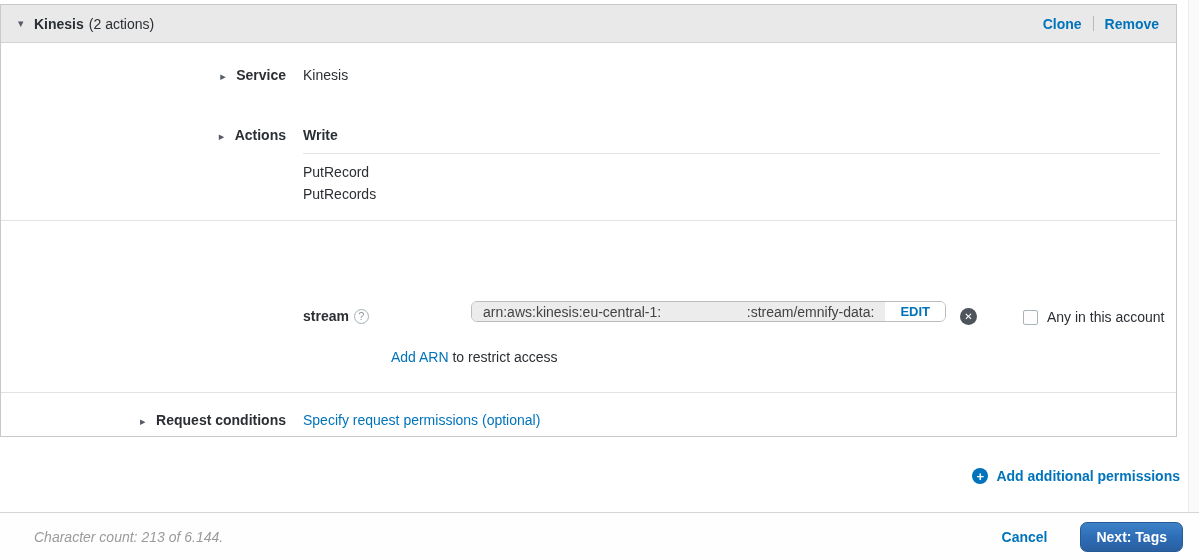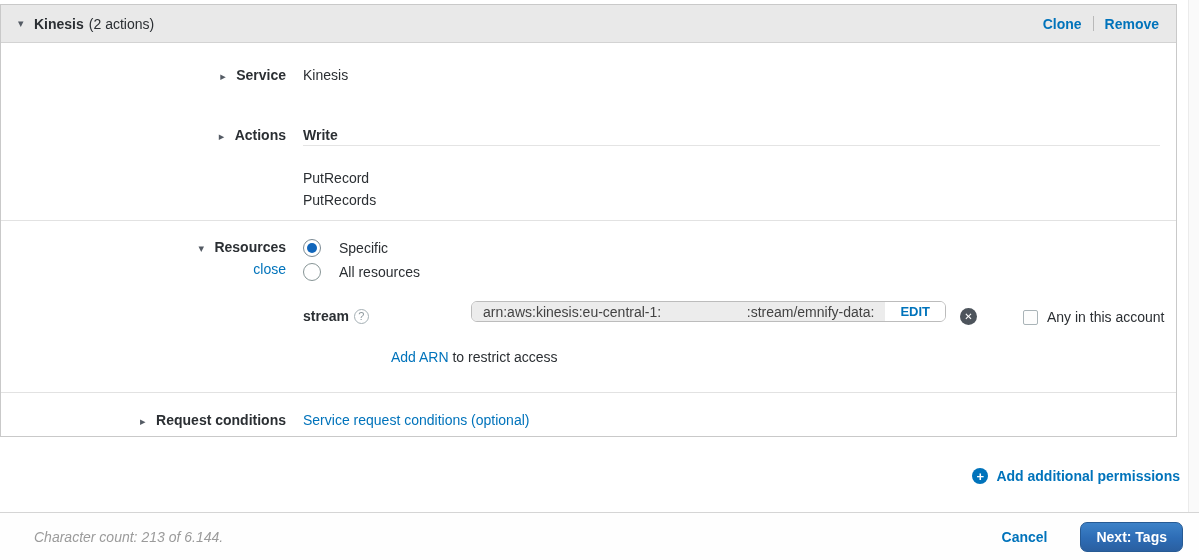--- a/index.html
+++ b/index.html
@@ -20,21 +20,21 @@
   a.lnk.b { font-weight:bold; }
   .vdiv { width:1px; height:15px; background:#b9b9b9; margin:0 11px; }
 
   .row { position:absolute; left:0; right:16px; display:flex; align-items:flex-start; }
   .lbl { width:285px; flex:none; text-align:right; font-weight:bold; }
   .lbl .caret { text-align:left; }
   .val { margin-left:17px; flex:1; min-width:0; }
 
   .row-service { top:62px; }
   .row-actions { top:122px; }
-  .acts-group { font-weight:bold; border-bottom:1px solid #e4e4e4; padding-bottom:2px; margin-bottom:21px; }
+  .acts-group { font-weight:bold; border-bottom:1px solid #e4e4e4; padding-bottom:10px; margin-bottom:7px; }
   .acts-item { line-height:22px; }
 
   .divider { position:absolute; left:0; right:0; height:0; border-top:1px solid #e2e2e2; }
   .div1 { top:215px; } .div2 { top:387px; }
 
   .row-resources { top:234px; }
   .res-lblcol { display:flex; flex-direction:column; gap:6px; }
   .res-close { font-weight:normal; text-align:right; }
   .radio-group { display:flex; flex-direction:column; gap:6px; }
   .radio-row { display:flex; align-items:center; cursor:pointer; }
@@ -121,38 +121,20 @@
       </div>
       <div class="val">
         <div class="acts-group">Write</div>
         <div class="acts-item">PutRecord</div>
         <div class="acts-item">PutRecords</div>
       </div>
     </div>
 
     <div class="divider div1"></div>
 
-    <div class="row row-resources">
-      <div class="lbl res-lblcol">
-        <div>
-          <span class="caret">▾</span><span>Resources</span>
-        </div>
-        <a class="lnk res-close">close</a>
-      </div>
-      <div class="val radio-group">
-        <div class="radio-row">
-          <span class="radio on"></span>
-          <span class="radio-text">Specific</span>
-        </div>
-        <div class="radio-row">
-          <span class="radio"></span>
-          <span class="radio-text">All resources</span>
-        </div>
-      </div>
-    </div>
 
     <div class="row row-stream">
       <div class="lbl"></div>
       <div class="val" style="display:flex; align-items:flex-start;">
         <div class="stream-lbl">
           <span class="stream-name">stream</span><span class="help-icon">?</span>
         </div>
         <div class="arn-widget">
           <div class="arn-field">
             <span>arn:aws:kinesis:eu-central-1:</span>
@@ -176,21 +158,21 @@
       </div>
     </div>
 
     <div class="divider div2"></div>
 
     <div class="row row-request">
       <div class="lbl">
         <span class="caret">▸</span><span>Request conditions</span>
       </div>
       <div class="val">
-        <a class="lnk">Service request conditions (optional)</a>
+        <a class="lnk">Specify request permissions (optional)</a>
       </div>
     </div>
 
   </section>
 
   <div class="add-perms">
     <span class="plus-icon">+</span>
     <span>Add additional permissions</span>
   </div>
 

